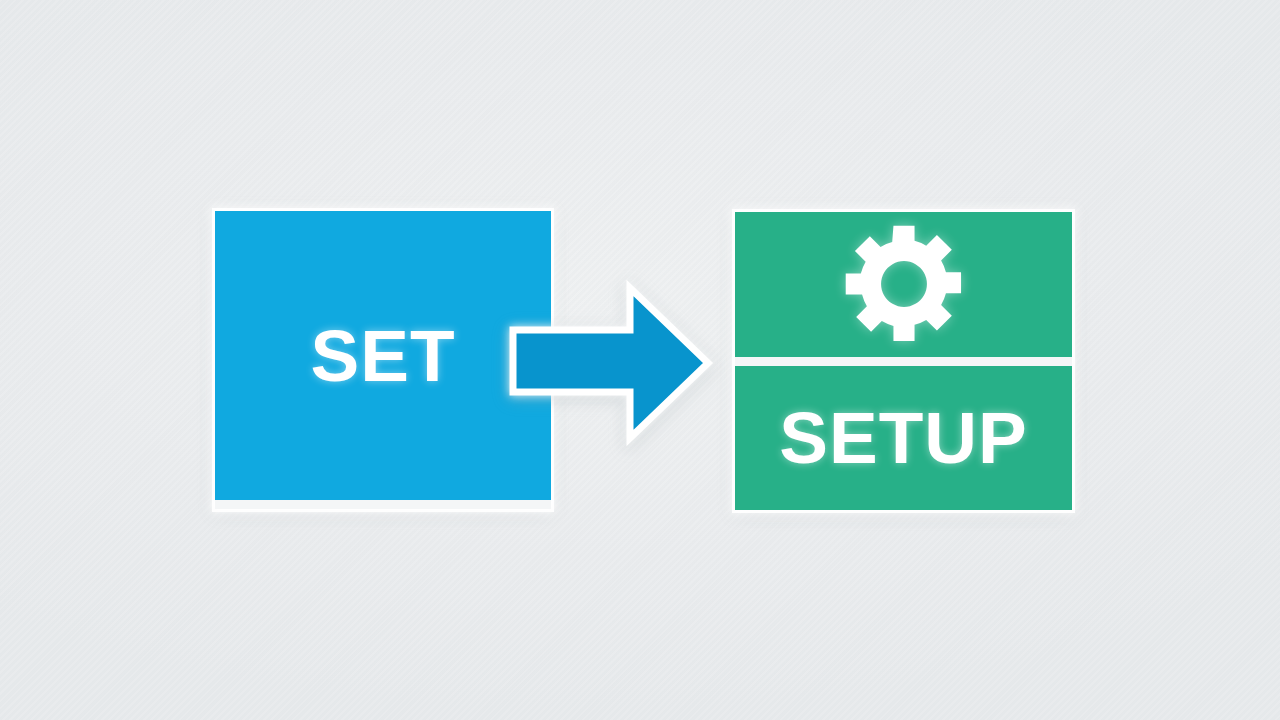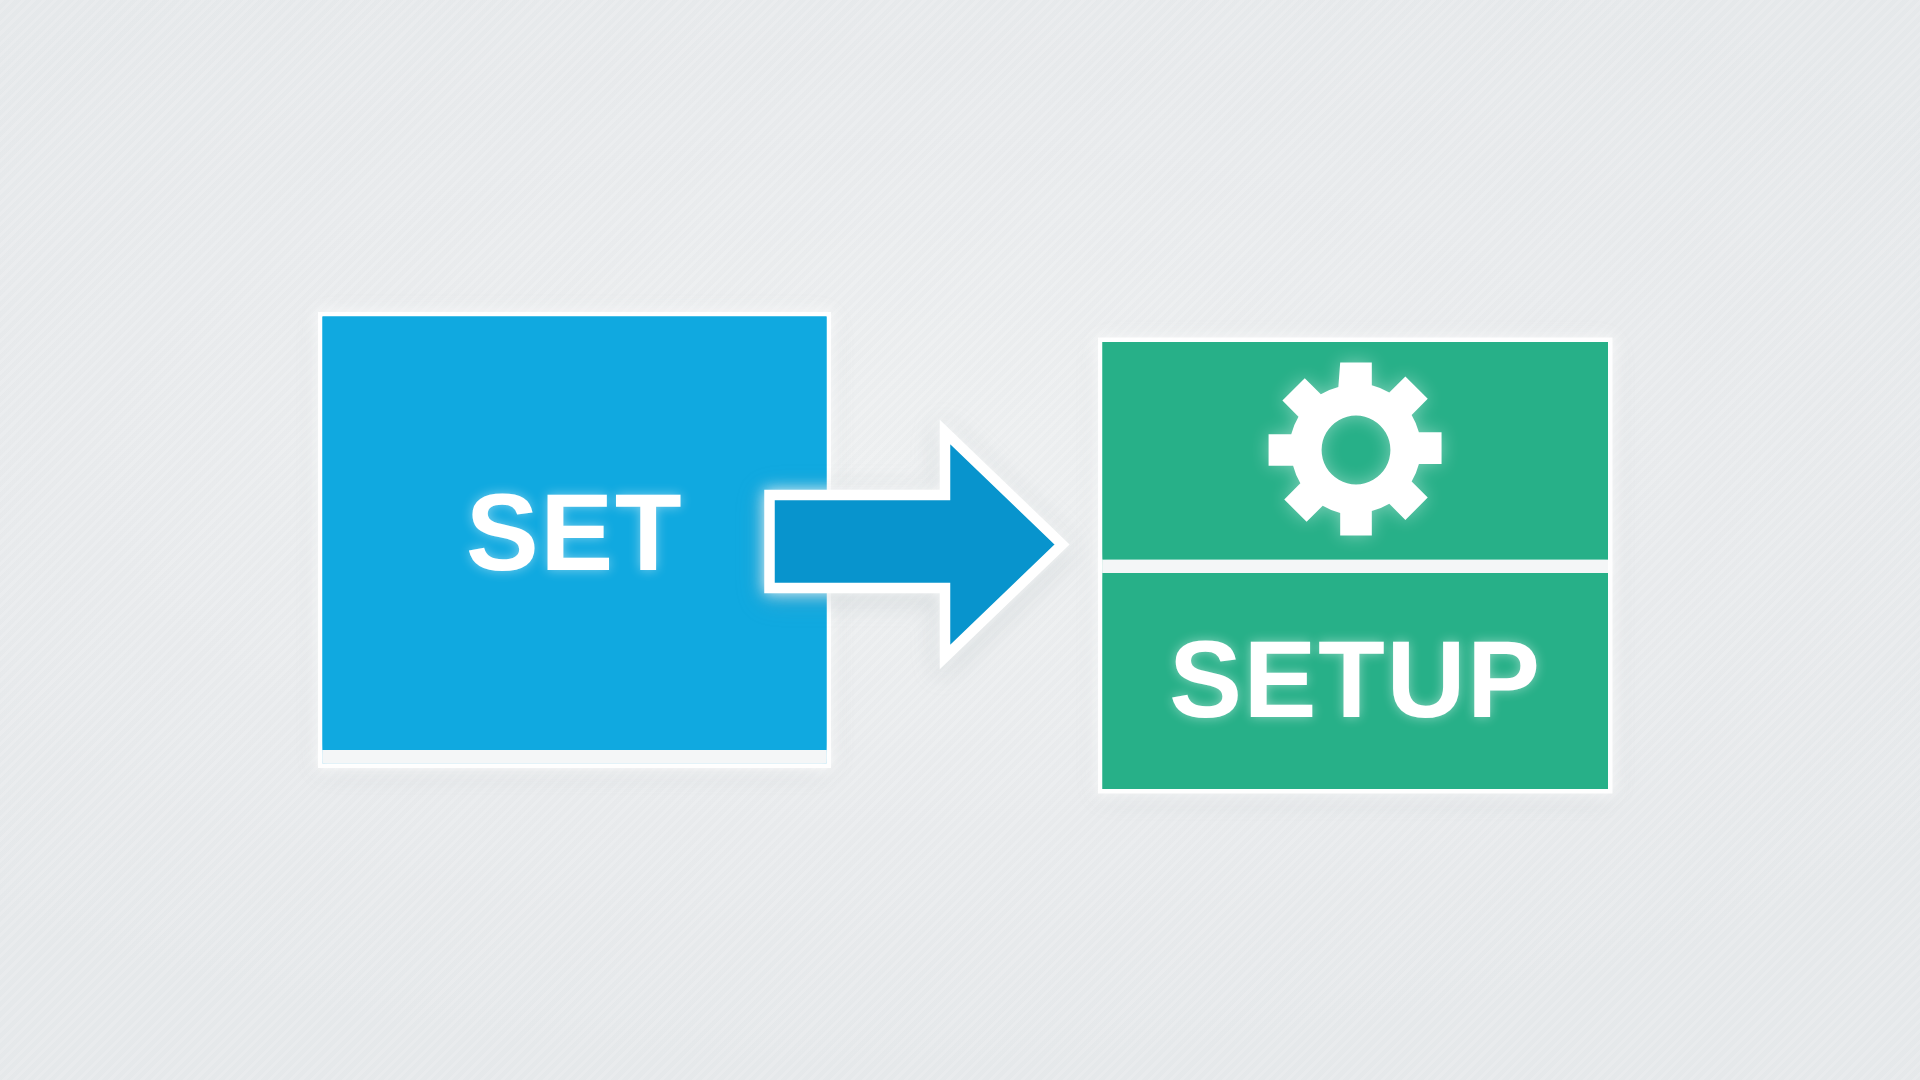--- a/index.html
+++ b/index.html
@@ -82,21 +82,21 @@
     width: 336px;
     height: 298px;
     background: #10a9e0;
   }
   #source-card .card-half { background: #10a9e0; }
   #source-card .card-text { font-size: 73px; }
 
   
   #result-card {
     left: 735px;
-    top: 228px;
+    top: 212px;
     width: 337px;
     height: 298px;
     background: #27b088;
   }
   #result-card .card-half { background: #27b088; }
   #result-card .card-text { font-size: 73px; }
 
   
   .gear-wrap {
     width: 124px;

